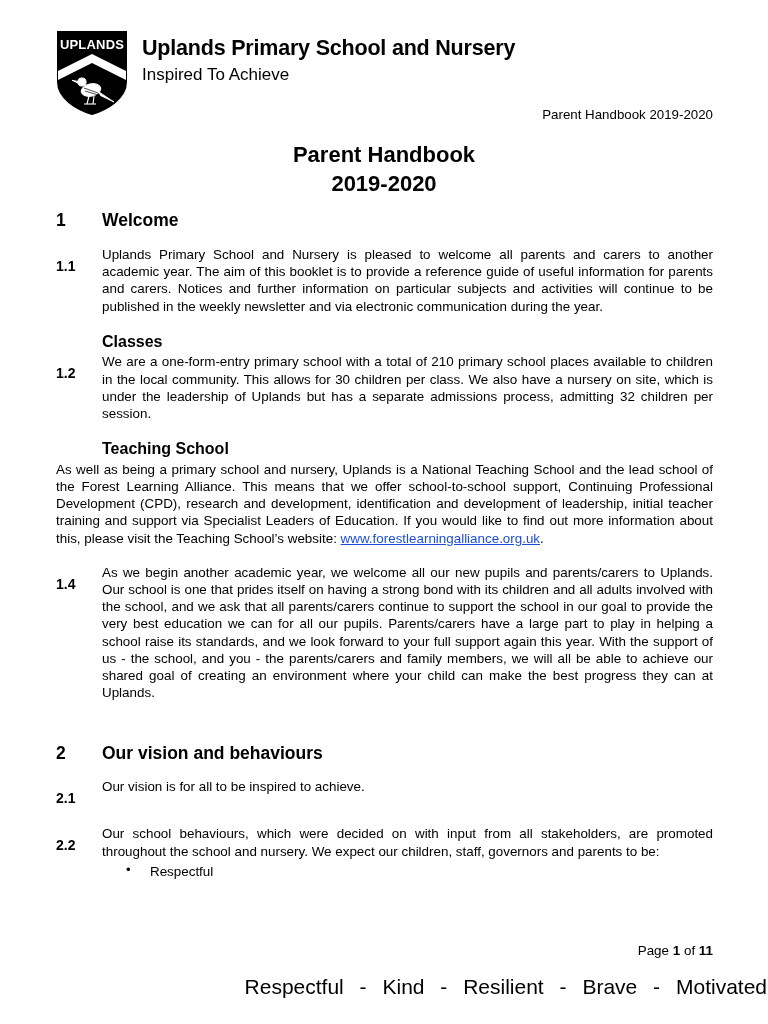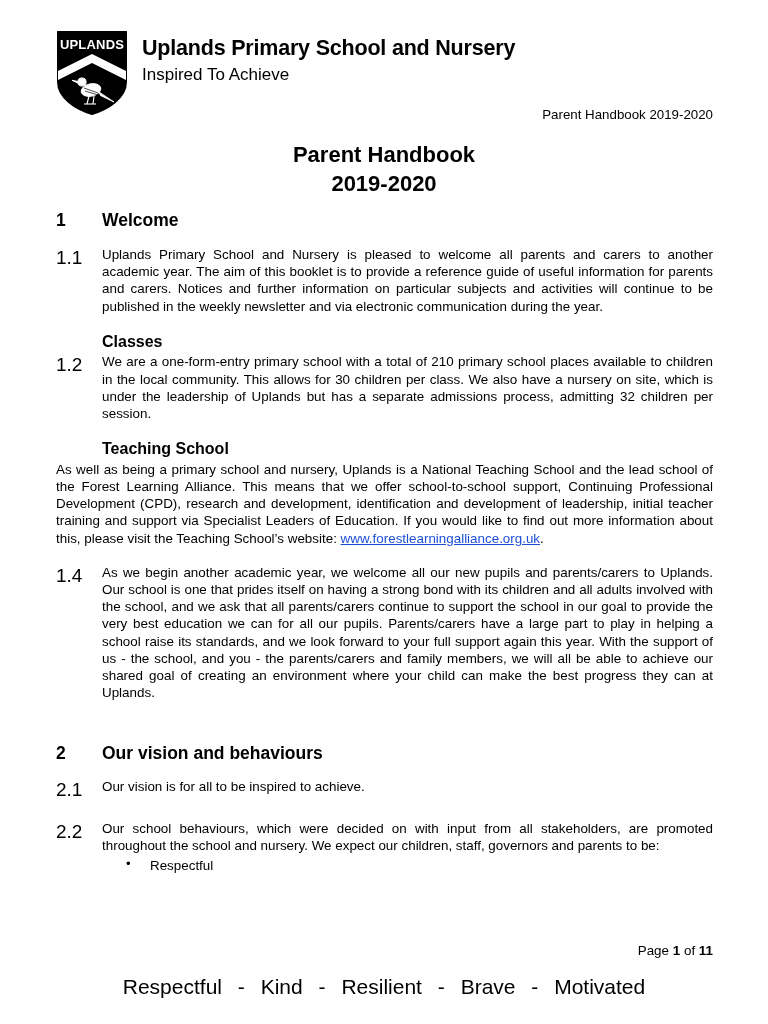--- a/index.html
+++ b/index.html
@@ -100,24 +100,25 @@
   }
   h2.section-head .label { flex: 1 1 auto; }
 
   .para {
     display: flex;
     margin: 0 0 17px 0;
   }
   .para .num {
     width: 46px;
     flex: 0 0 46px;
-    font-size: 19px;
-    font-weight: normal;
+    font-size: 14px;
+    font-weight: bold;
     line-height: 1.285;
     padding-top: 0px;
+    margin-top: 12px;
   }
   .para .body {
     flex: 1 1 auto;
     font-size: 13.4px;
     line-height: 1.285;
     text-align: justify;
   }
   .para .body.no-justify { text-align: left; }
 
   .sub-head {
@@ -163,21 +164,21 @@
     line-height: 1.2;
     white-space: nowrap;
   }
   .page-number b { font-weight: bold; }
 
   .values-banner {
     position: absolute;
     left: 0;
     right: 0;
     top: 973px;
-    text-align: center;
+    text-align: right;
     font-size: 21px;
     line-height: 1.3;
     white-space: nowrap;
   }
   .values-banner .sep {
     padding: 0 9px;
   }
   .values-banner .val {
     padding: 0 1px;
   }

